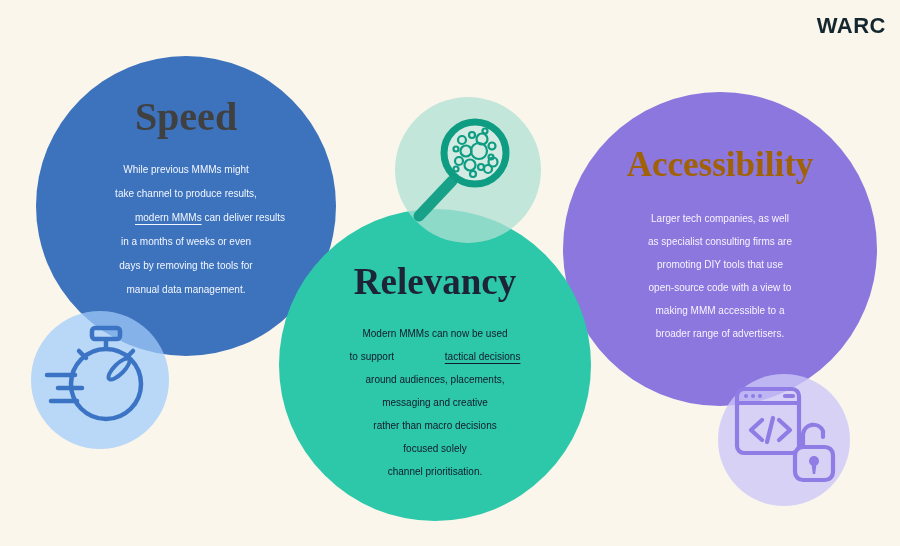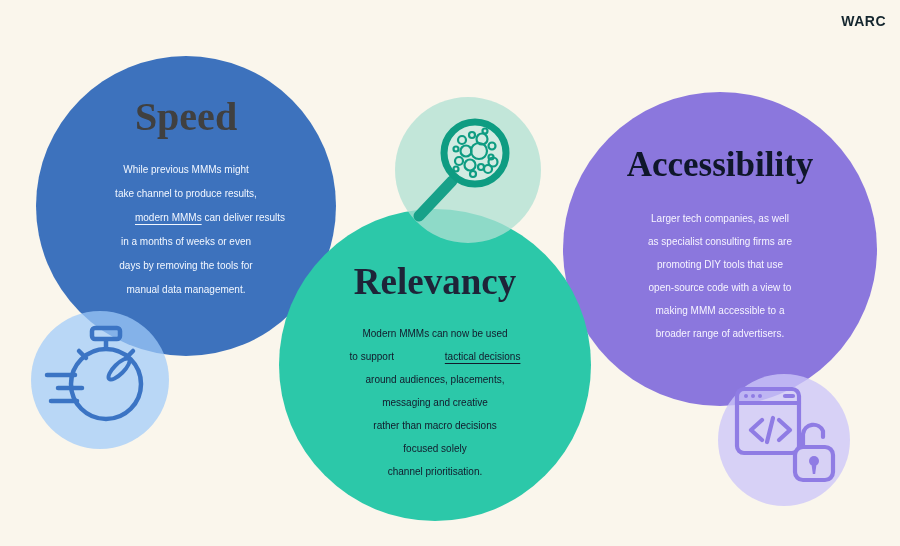--- a/index.html
+++ b/index.html
@@ -25,34 +25,34 @@
   #magnifier-icon{left:393px;top:95px;}
   #codelock-icon{left:722px;top:378px;}
   
   .title{
     position:absolute;z-index:6;text-align:center;
     font-family:"Liberation Serif", serif;font-weight:700;
     line-height:1.05;
   }
   #speed-title{left:36px;top:96px;width:300px;font-size:40px;color:#404040;}
   #relevancy-title{left:279px;top:263px;width:312px;font-size:37px;color:#1e2438;}
-  #accessibility-title{left:563px;top:147px;width:314px;font-size:35px;color:#0f172a;}
+  #accessibility-title{left:563px;top:147px;width:314px;font-size:35px;color:#a16207;}
   .body-text{
     position:absolute;z-index:6;text-align:center;
     font-size:10px;font-weight:400;
   }
   #speed-body{left:36px;top:158px;width:300px;color:#f2f7ff;line-height:24px;}
   #relevancy-body{left:279px;top:322px;width:312px;color:#121a2b;line-height:23px;}
   #accessibility-body{left:563px;top:207px;width:314px;color:#f6f4ff;line-height:23px;}
   .tline{white-space:nowrap;}
   .tline .u{text-decoration:underline;text-underline-offset:3px;margin-left:48px;}
   
   #logo{
     position:absolute;right:14px;top:13px;z-index:7;
-    font-size:14px;font-weight:bold;letter-spacing:0.5px;color:#14262e;
+    font-size:22px;font-weight:bold;letter-spacing:0.5px;color:#14262e;
   }
 </style>
 </head>
 <body>
 
 <div id="stage" style="background-color: rgb(250, 246, 236);">
 
   <div class="circle" id="speed-circle" style="background-color: rgb(61, 114, 189);"></div>
   <div class="circle" id="accessibility-circle" style="background-color: rgb(139, 119, 221);"></div>
   <div class="circle" id="relevancy-circle" style="background-color: rgb(44, 200, 169);"></div>

